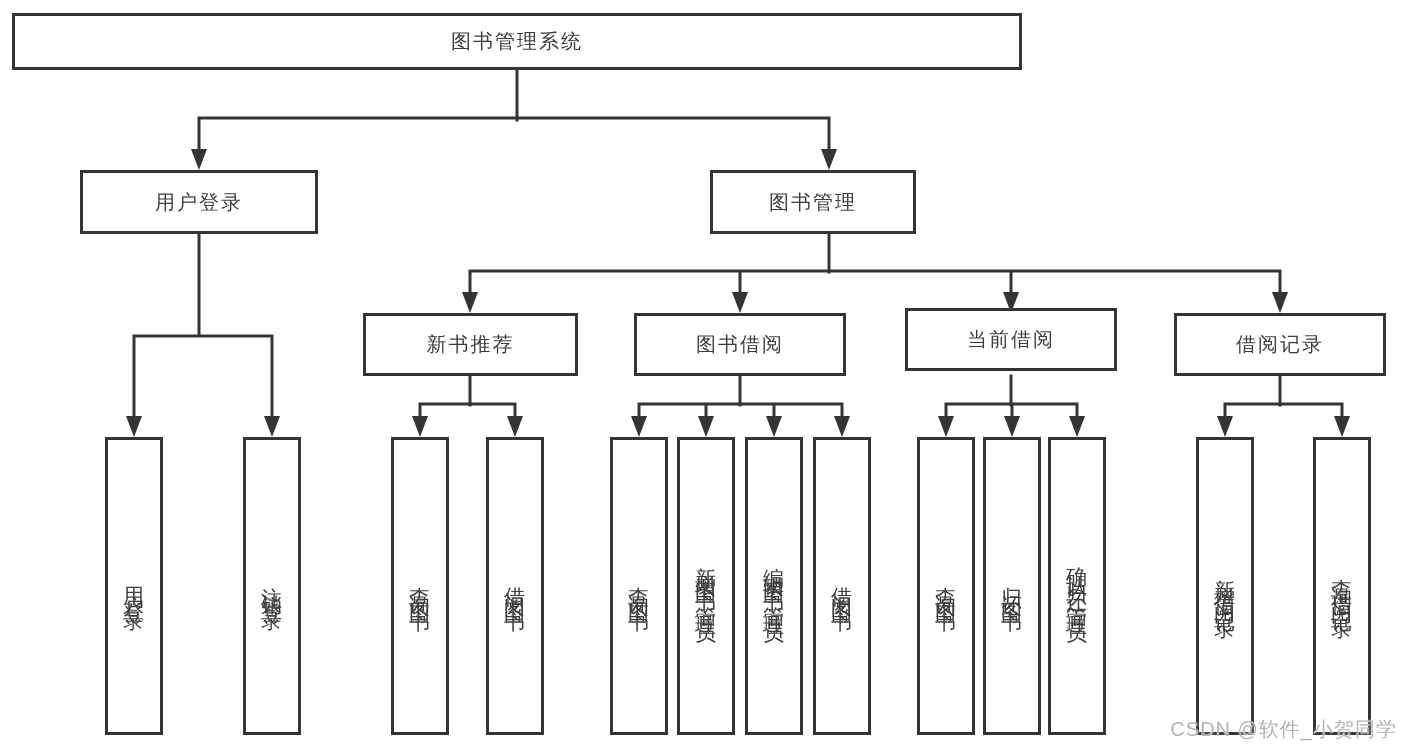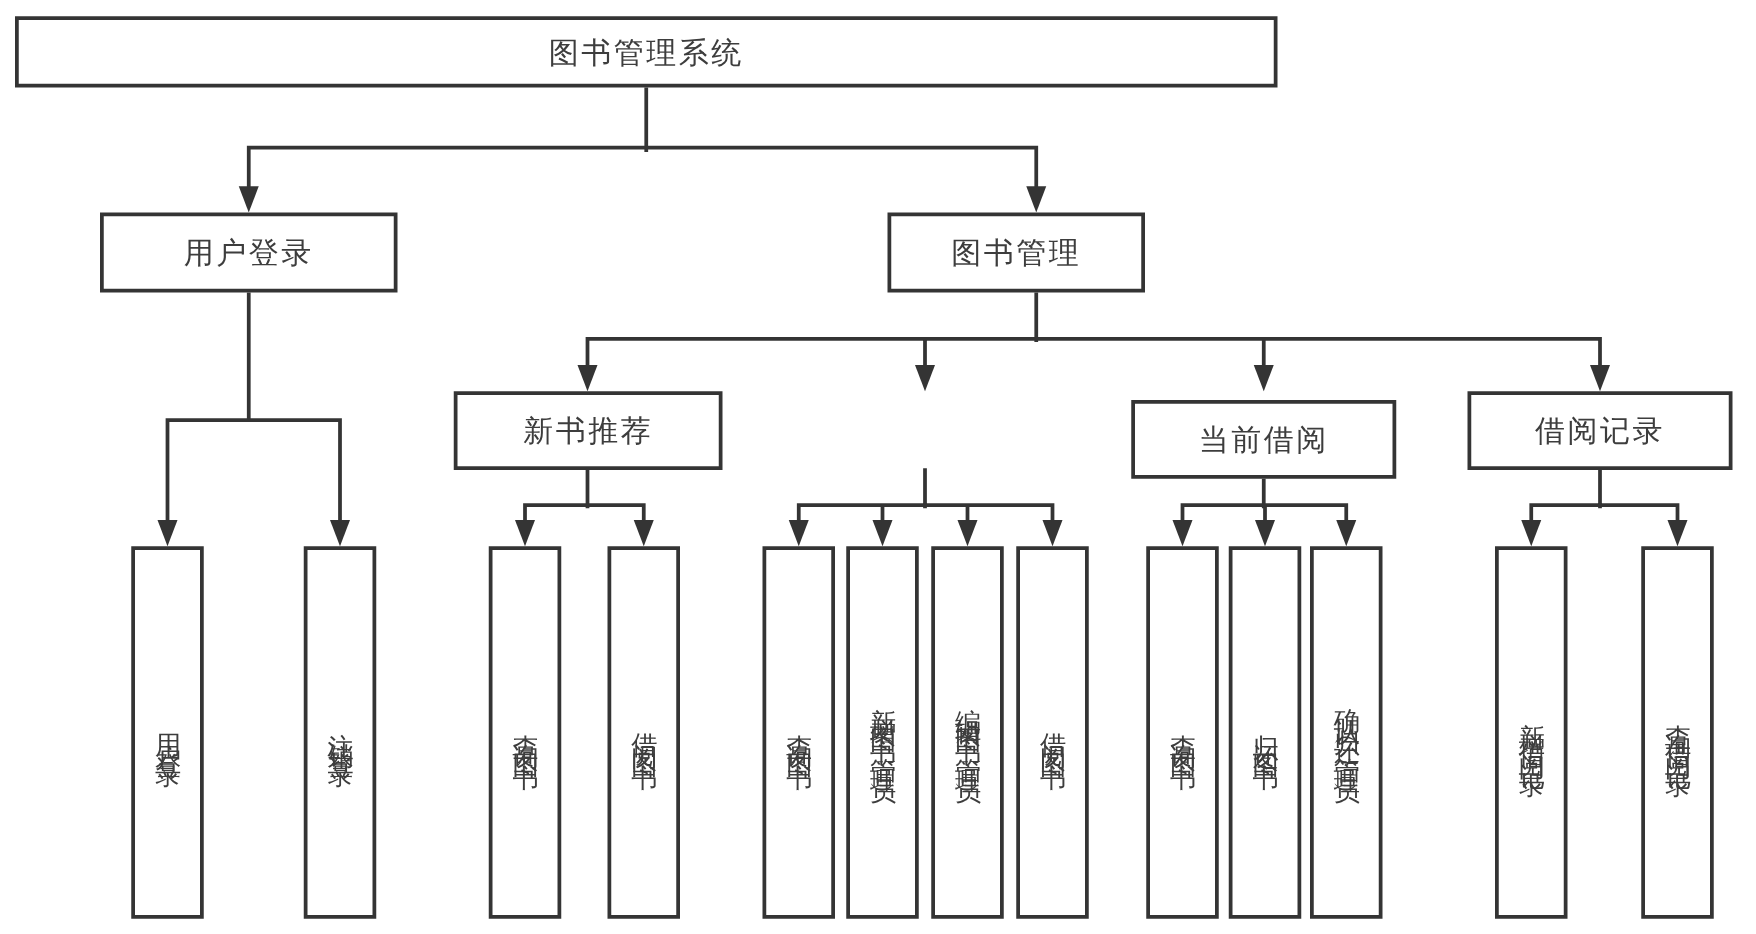--- a/index.html
+++ b/index.html
@@ -18,21 +18,21 @@
   }
   .node {
     position: absolute;
     box-sizing: border-box;
     border: 3px solid #343434;
     background: #ffffff;
     color: #3d3d3d;
     display: flex;
     align-items: center;
     justify-content: center;
-    font-size: 24px;
+    font-size: 20px;
     letter-spacing: 2px;
     text-align: center;
   }
   .leaf {
     font-size: 21px;
   }
   .leaf .vtext {
     writing-mode: vertical-rl;
     text-orientation: mixed;
     letter-spacing: 8px;
@@ -86,21 +86,22 @@
         <polygon points="1334,416 1350,416 1342,437"></polygon>
       </g>
   </svg>
 
   <div class="node" style="left:12px; top:13px; width:1010px; height:57px;">图书管理系统</div>
 
   <div class="node" style="left:80px; top:170px; width:238px; height:64px;">用户登录</div>
   <div class="node" style="left:710px; top:170px; width:206px; height:64px;">图书管理</div>
 
   <div class="node" style="left:363px; top:313px; width:215px; height:63px;font-family:Liberation Mono, monospace;">新书推荐</div>
-  <div class="node" style="left:905px; top:320px; width:212px; height:63px;">当前借阅</div>
+  <div class="node" style="left:634px; top:313px; width:212px; height:63px;">图书借阅</div>
+  <div class="node" style="left:905px; top:308px; width:212px; height:63px;">当前借阅</div>
   <div class="node" style="left:1174px; top:313px; width:212px; height:63px;">借阅记录</div>
 
   <div class="node leaf" style="left:105px; top:437px; width:58px; height:298px;">
     <span class="vtext">用户登录</span>
   </div>
   <div class="node leaf" style="left:243px; top:437px; width:58px; height:298px;">
     <span class="vtext">注销登录</span>
   </div>
 
   <div class="node leaf" style="left:391px; top:437px; width:58px; height:298px;">
@@ -133,13 +134,14 @@
     <span class="vtext">确认归还（管理员）</span>
   </div>
 
   <div class="node leaf" style="left:1196px; top:437px; width:58px; height:298px;">
     <span class="vtext">新增借阅记录</span>
   </div>
   <div class="node leaf" style="left:1313px; top:437px; width:58px; height:298px;">
     <span class="vtext">查询借阅记录</span>
   </div>
 
+  <div class="watermark">CSDN @软件_小贺同学</div>
 </div>
 
 </body></html>

